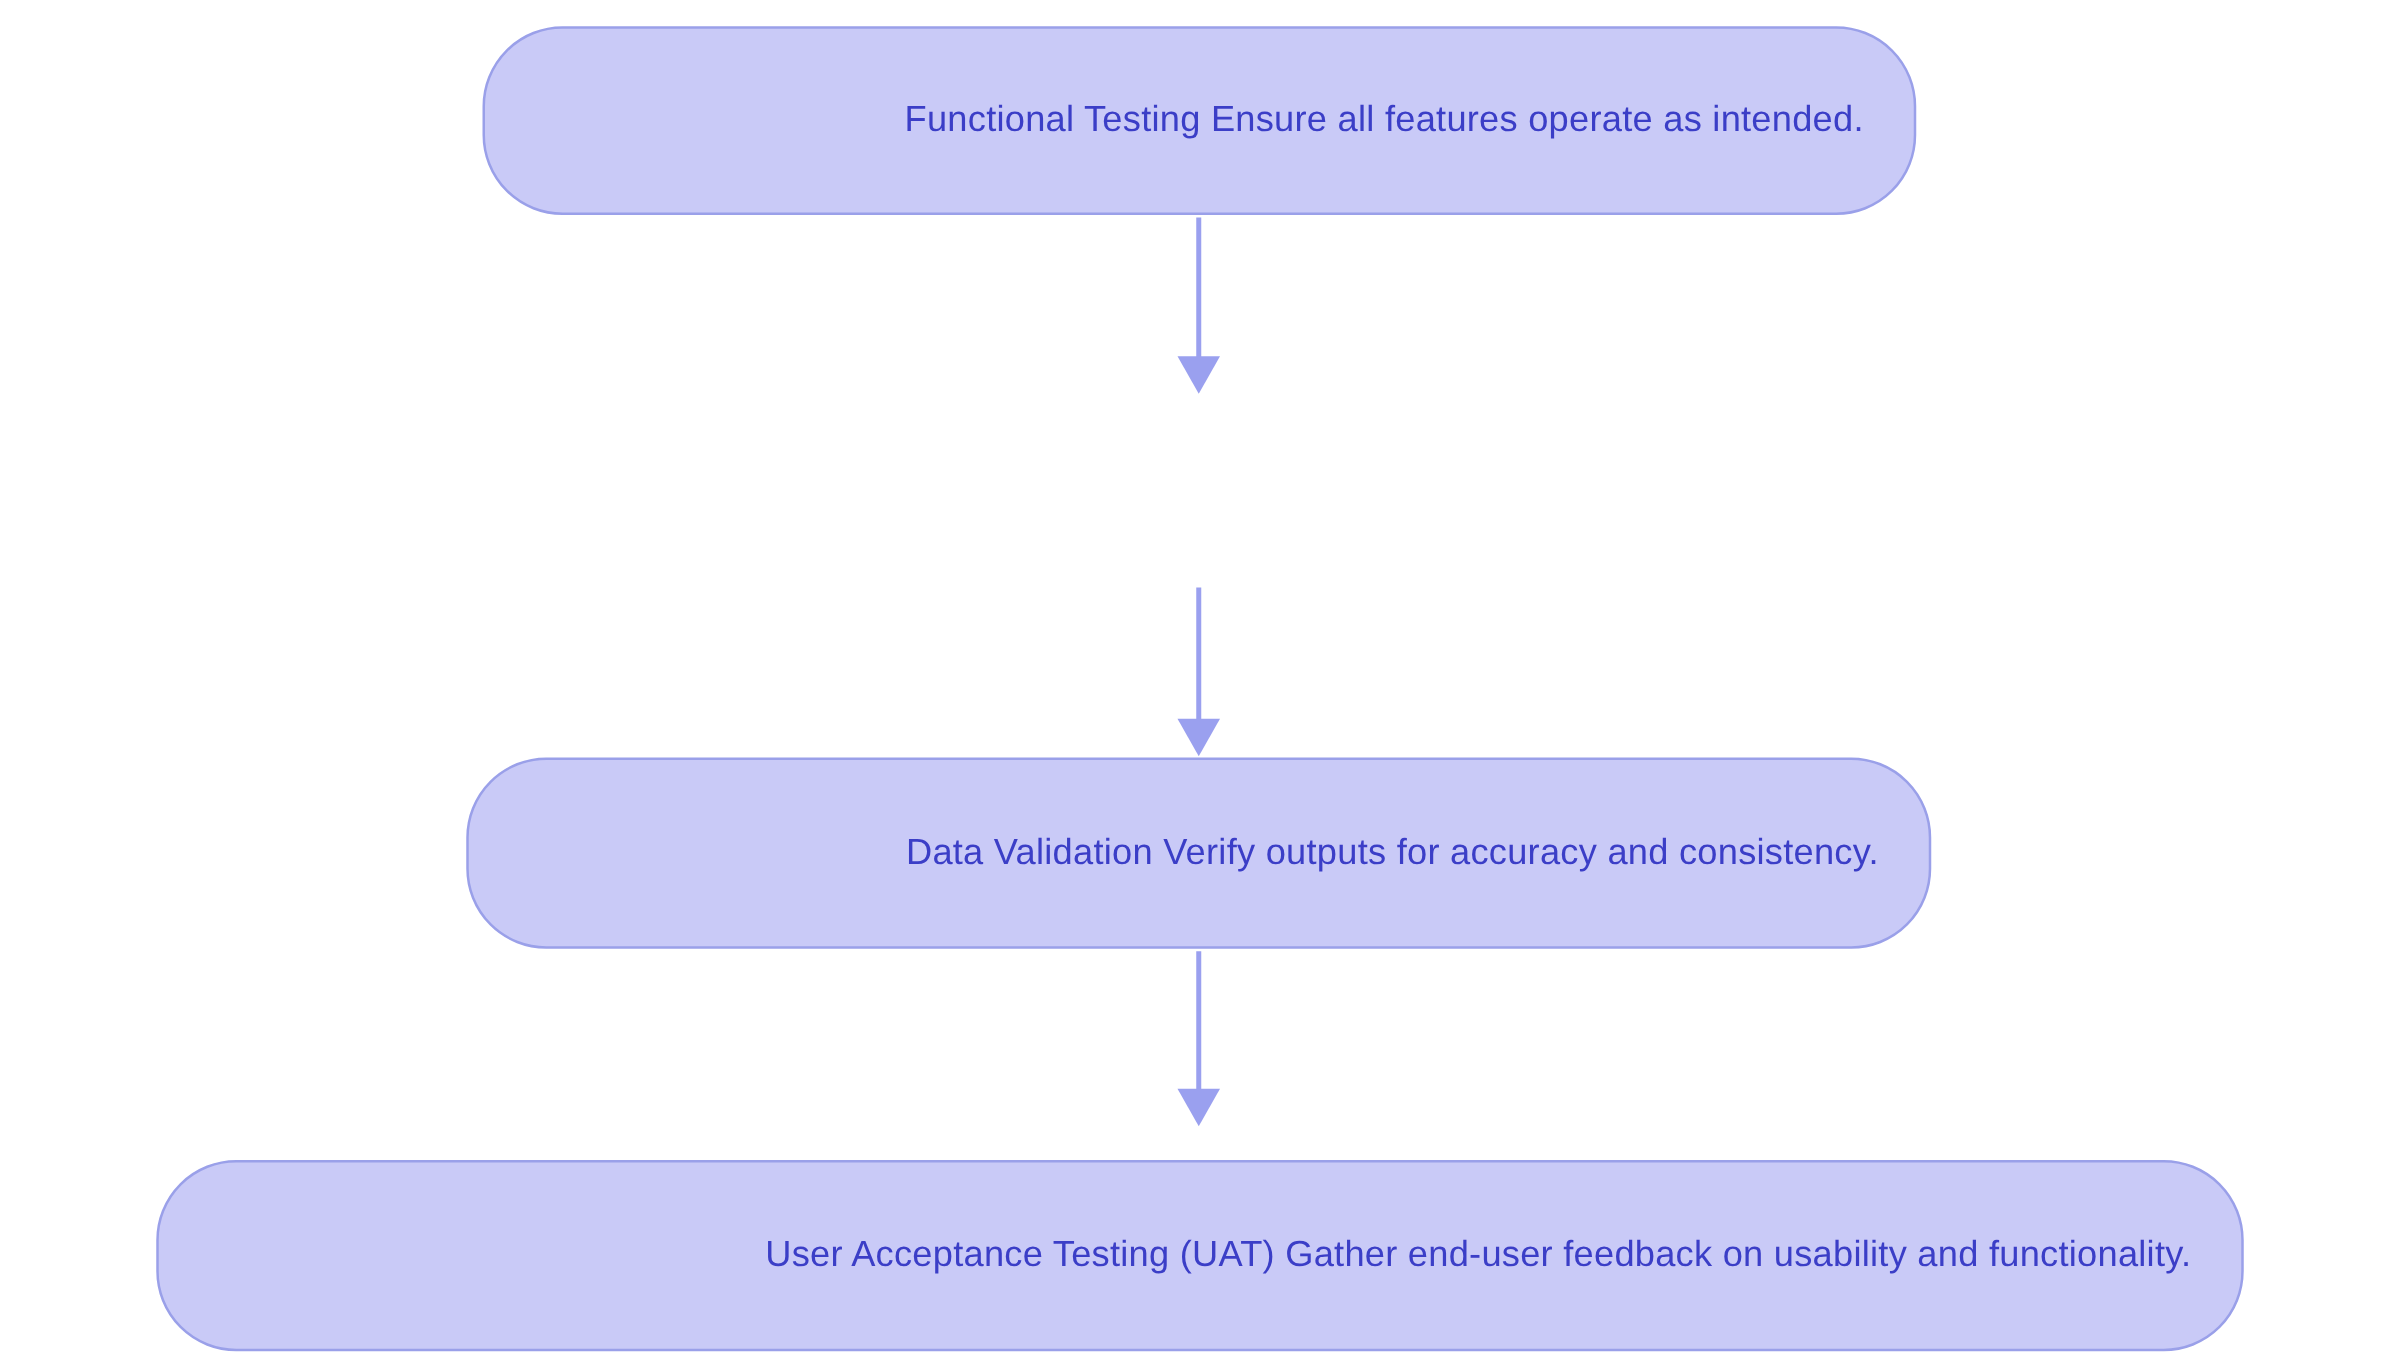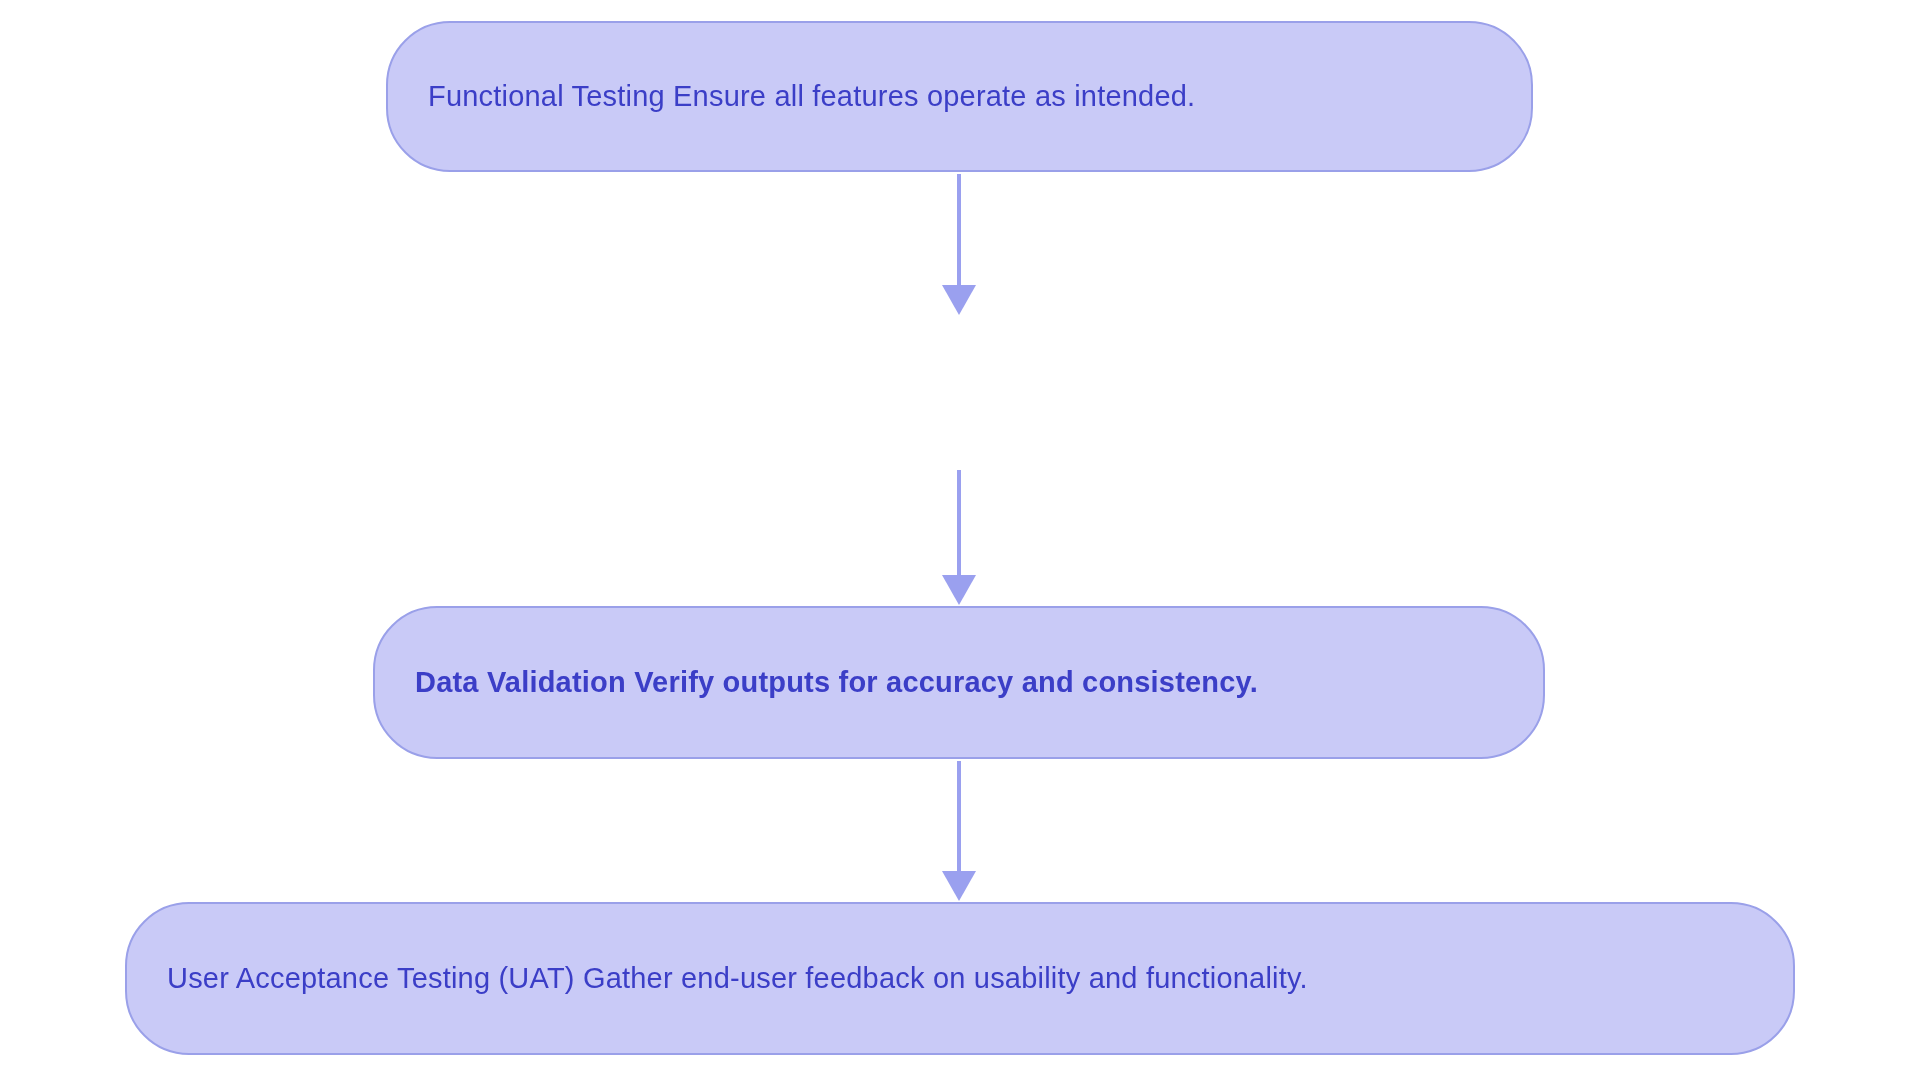--- a/index.html
+++ b/index.html
@@ -16,31 +16,31 @@
     overflow: hidden;
   }
   .node {
     position: absolute;
     box-sizing: border-box;
     background: #c9caf7;
     border: 2.5px solid #9aa0e9;
     border-radius: 64px;
     display: flex;
     align-items: center;
-    justify-content: flex-start;
+    justify-content: flex-end;
     text-align: center;
     color: #3b3ec7;
     font-size: 29px;
     letter-spacing: 0.2px;
     padding: 0 40px;
   }
   .node1 { left: 386px; top: 21px;  width: 1147px; height: 151px; }
   .node2 { left: 252px; top: 316px; width: 1416px; height: 152px; }
-  .node3 { left: 373px; top: 606px; width: 1172px; height: 153px; font-weight: bold; }
-  .node4 { left: 125px; top: 902px; width: 1670px; height: 153px; }
+  .node3 { left: 373px; top: 606px; width: 1172px; height: 153px; }
+  .node4 { left: 125px; top: 928px; width: 1670px; height: 153px; }
 
   .arrow {
     position: absolute;
     left: 959px;
     transform: translateX(-50%);
     width: 36px;
   }
   .arrow1 { top: 174px; height: 141px; }
   .arrow2 { top: 470px; height: 135px; }
   .arrow3 { top: 761px; height: 140px; }

